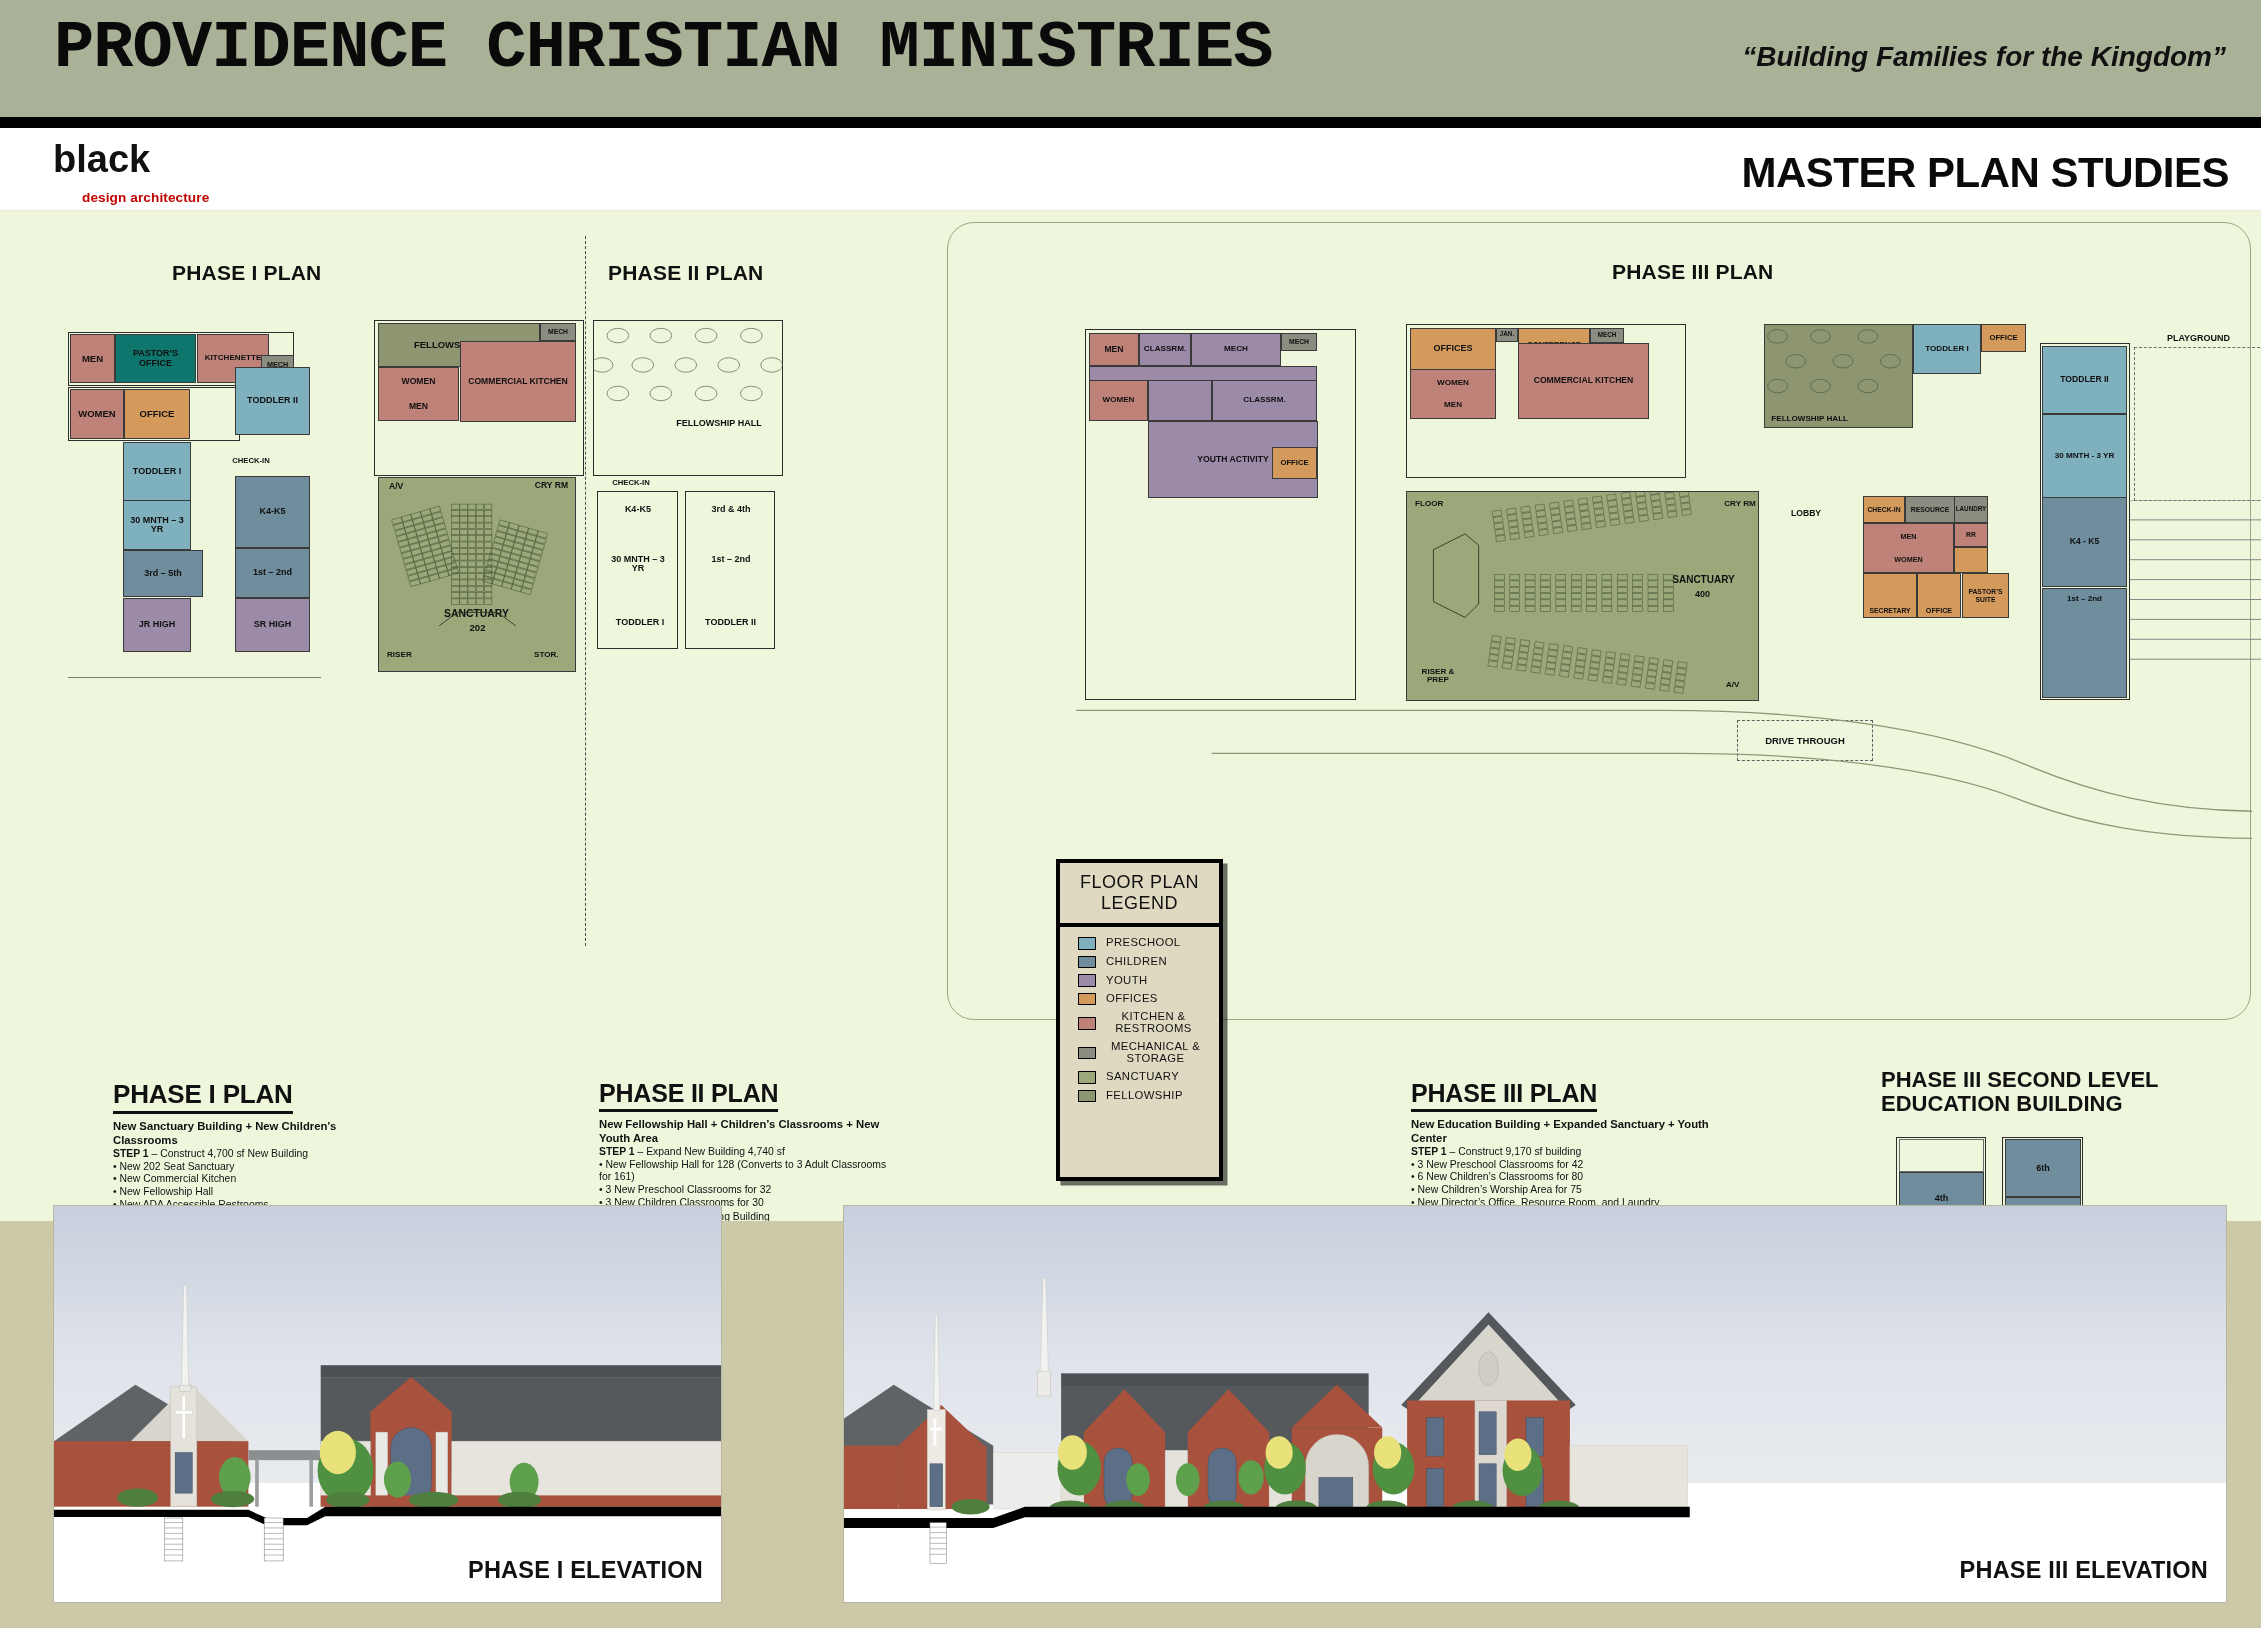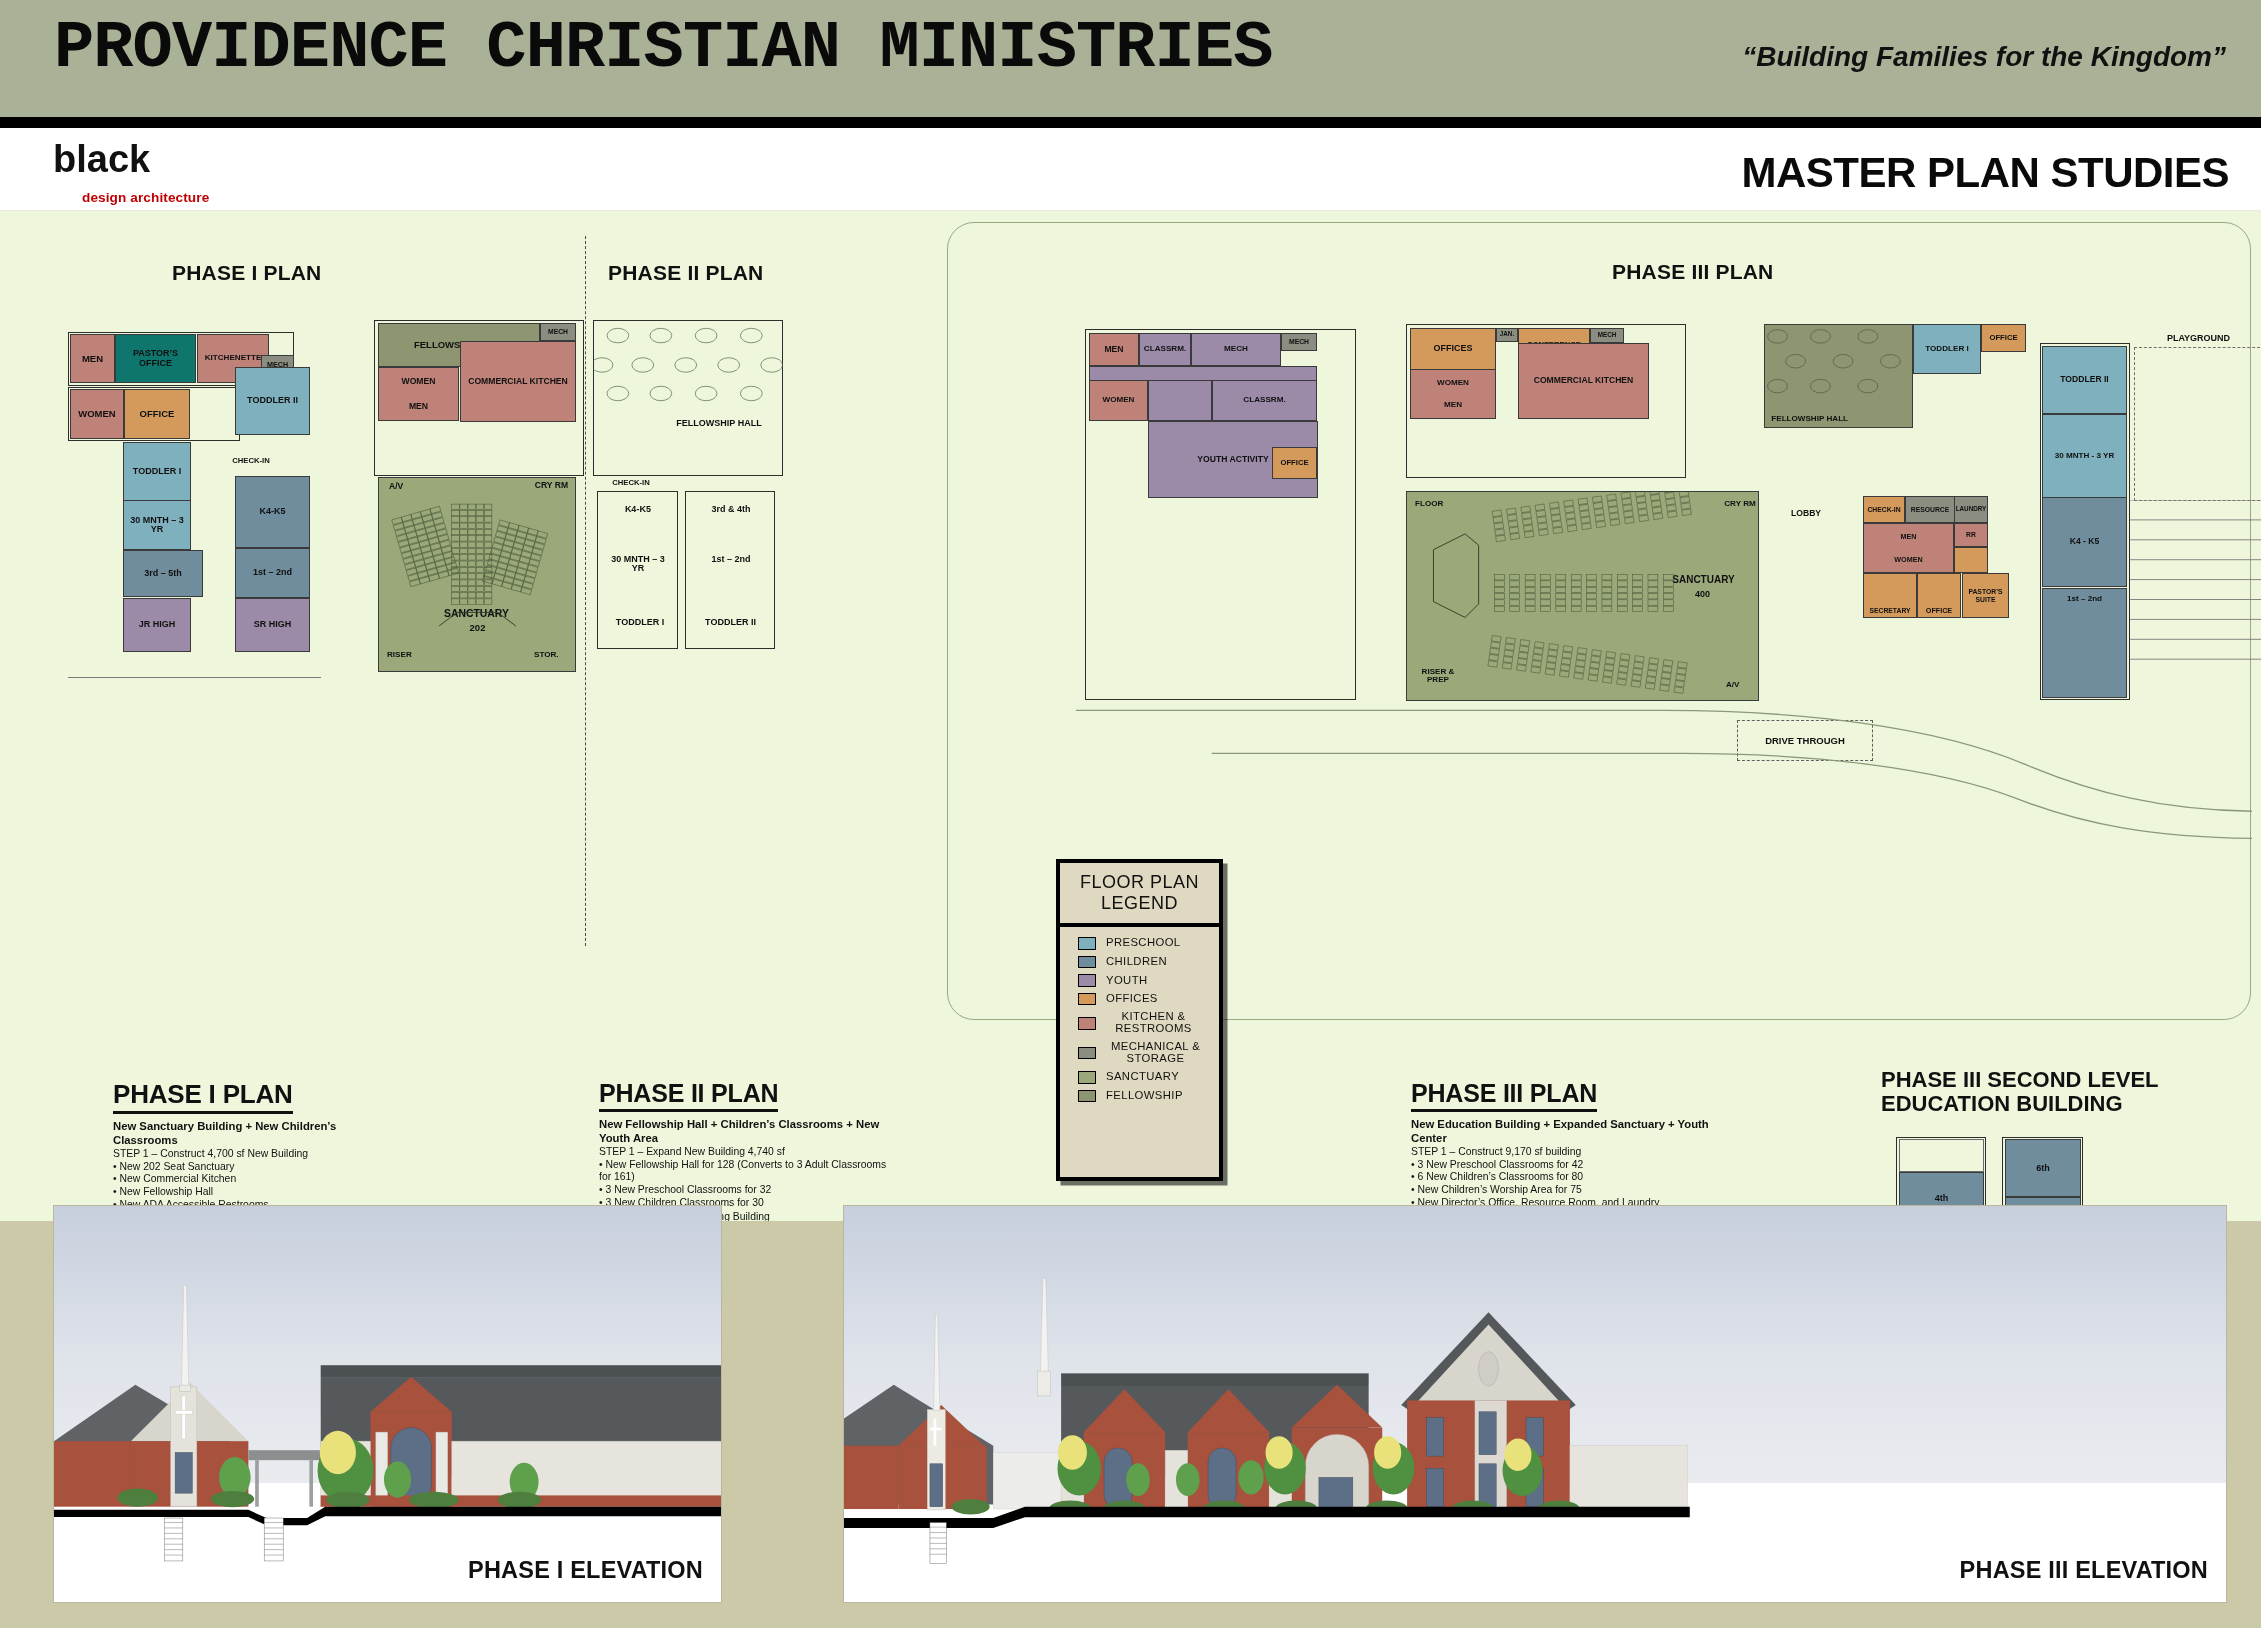--- a/index.html
+++ b/index.html
@@ -85,21 +85,21 @@
   .thin{position:absolute;border:0.5px solid #5d5d5d;box-sizing:border-box;}
   .seats{position:absolute;}
   
   .desc{position:absolute;color:#111;}
   .desc h2{
     margin:0 0 2.7px 0;font-size:26px;font-weight:bold;letter-spacing:-0.2px;
     border-bottom:3.2px solid #111;display:inline-block;padding-bottom:0.9px;
   }
   .desc .sub{font-size:11.3px;font-weight:bold;margin:3.6px 0 0.9px 0;line-height:1.18;}
   .desc .step{font-size:10.4px;margin:1.4px 0 0 0;line-height:1.2;}
-  .desc .step b{font-weight:normal;}
+  .desc .step b{font-weight:bold;}
   .desc ul{list-style:none;margin:0;padding:0;}
   .desc li{font-size:10.4px;line-height:1.22;margin:0;}
   .desc li:before{content:"• ";}
   .desc2 h2{font-size:25px;}
   
   .legend{
     position:absolute;left:1056px;top:859px;width:167px;height:322px;
     background:#ded9c0;border:4.5px solid #000;box-sizing:border-box;
     box-shadow:4.5px 4.5px 0 rgba(0,0,0,.55);
   }

